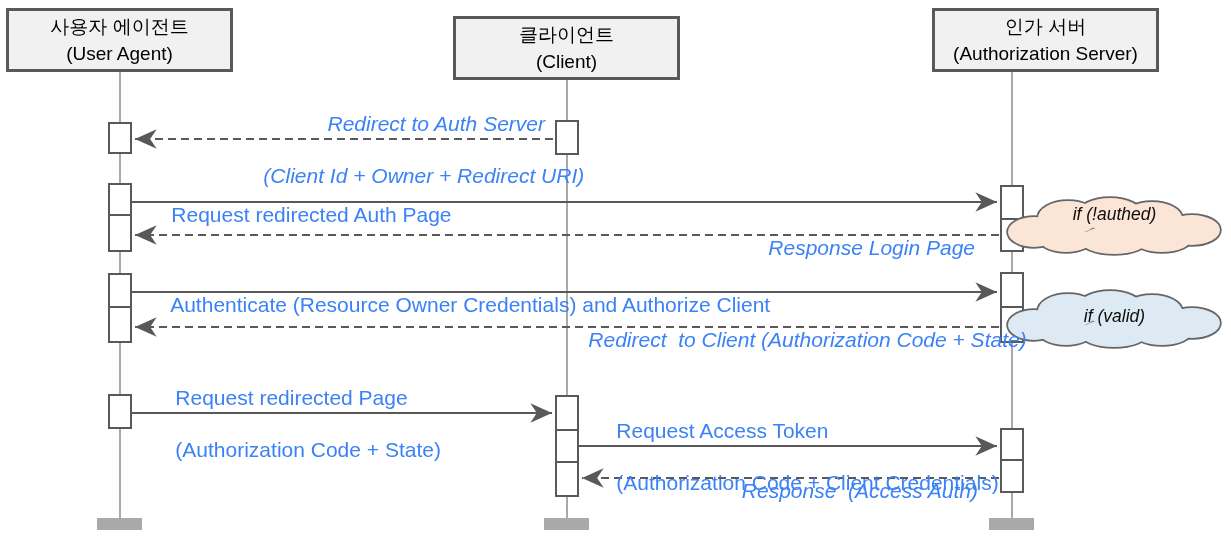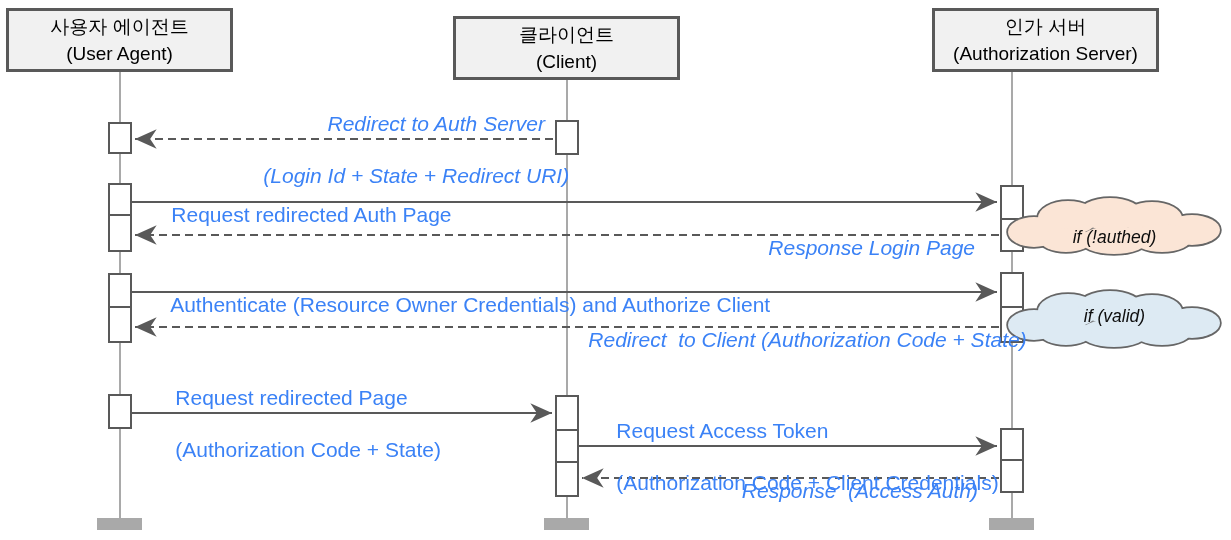--- a/index.html
+++ b/index.html
@@ -115,21 +115,21 @@
     </g>
 
     <g transform="translate(1002,287)">
       <use href="#cloud-bumps" fill="#ddeaf3" stroke="#666666" stroke-width="3.5"></use>
       <use href="#cloud-bumps" fill="#ddeaf3" stroke="none"></use>
     </g>
   </svg>
 
   <div class="msg italic right" style="left:240px; top:85px; width:305px;">
     <span>Redirect to Auth Server</span><br>
-    <span>(Login Id + State + Redirect URI)</span>
+    <span>(Client Id + Owner + Redirect URI)</span>
   </div>
 
   <div class="msg" style="left:148px; top:176px;">
     <span>Request redirected Auth Page</span>
   </div>
 
   <div class="msg italic right" style="left:675px; top:209px; width:300px;">
     <span>Response Login Page</span>
   </div>
 
@@ -148,16 +148,16 @@
 
   <div class="msg" style="left:593px; top:392px;">
     <span>Request Access Token</span><br>
     <span>(Authorization Code + Client Credentials)</span>
   </div>
 
   <div class="msg italic right" style="left:678px; top:452px; width:300px;">
     <span>Response  (Access Auth)</span>
   </div>
 
-  <div class="note-label" style="left:1012px; top:227px; width:205px;text-align:center;">if (!authed)</div>
+  <div class="note-label" style="left:1012px; top:204px; width:205px;text-align:center;">if (!authed)</div>
   <div class="note-label" style="left:1012px; top:306px; width:205px;">if (valid)</div>
 
 </div>
 
 </body></html>

